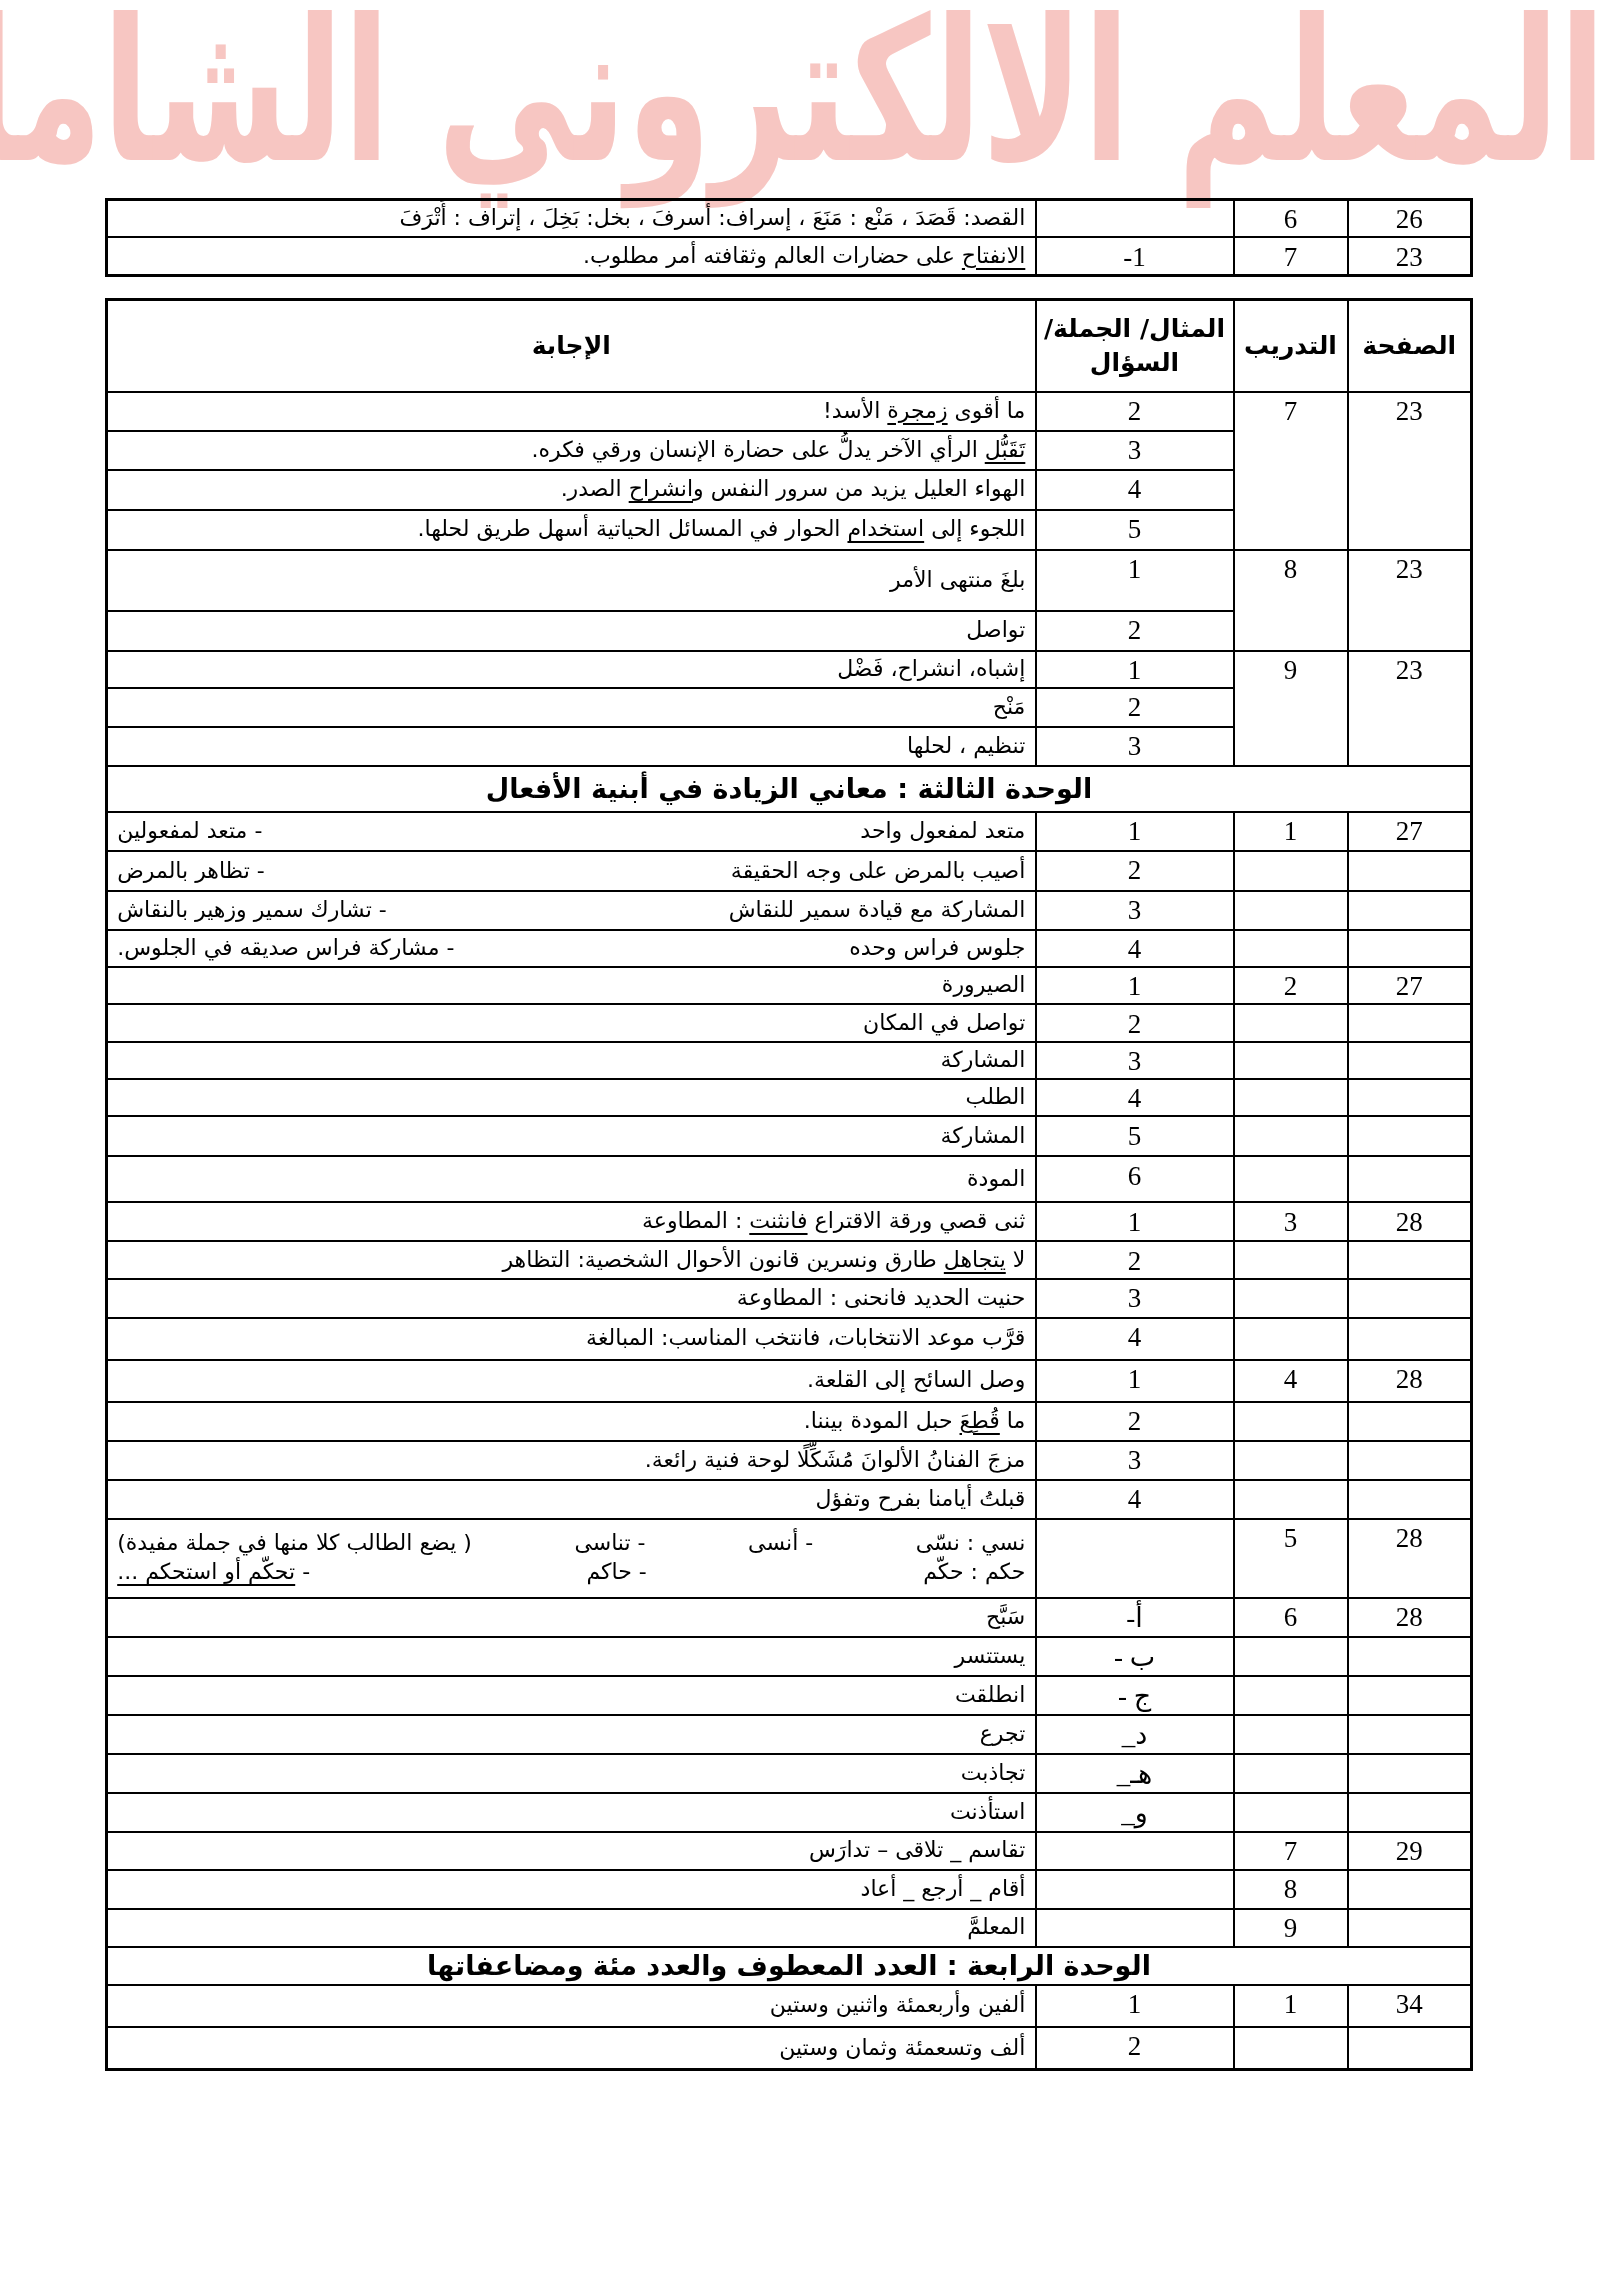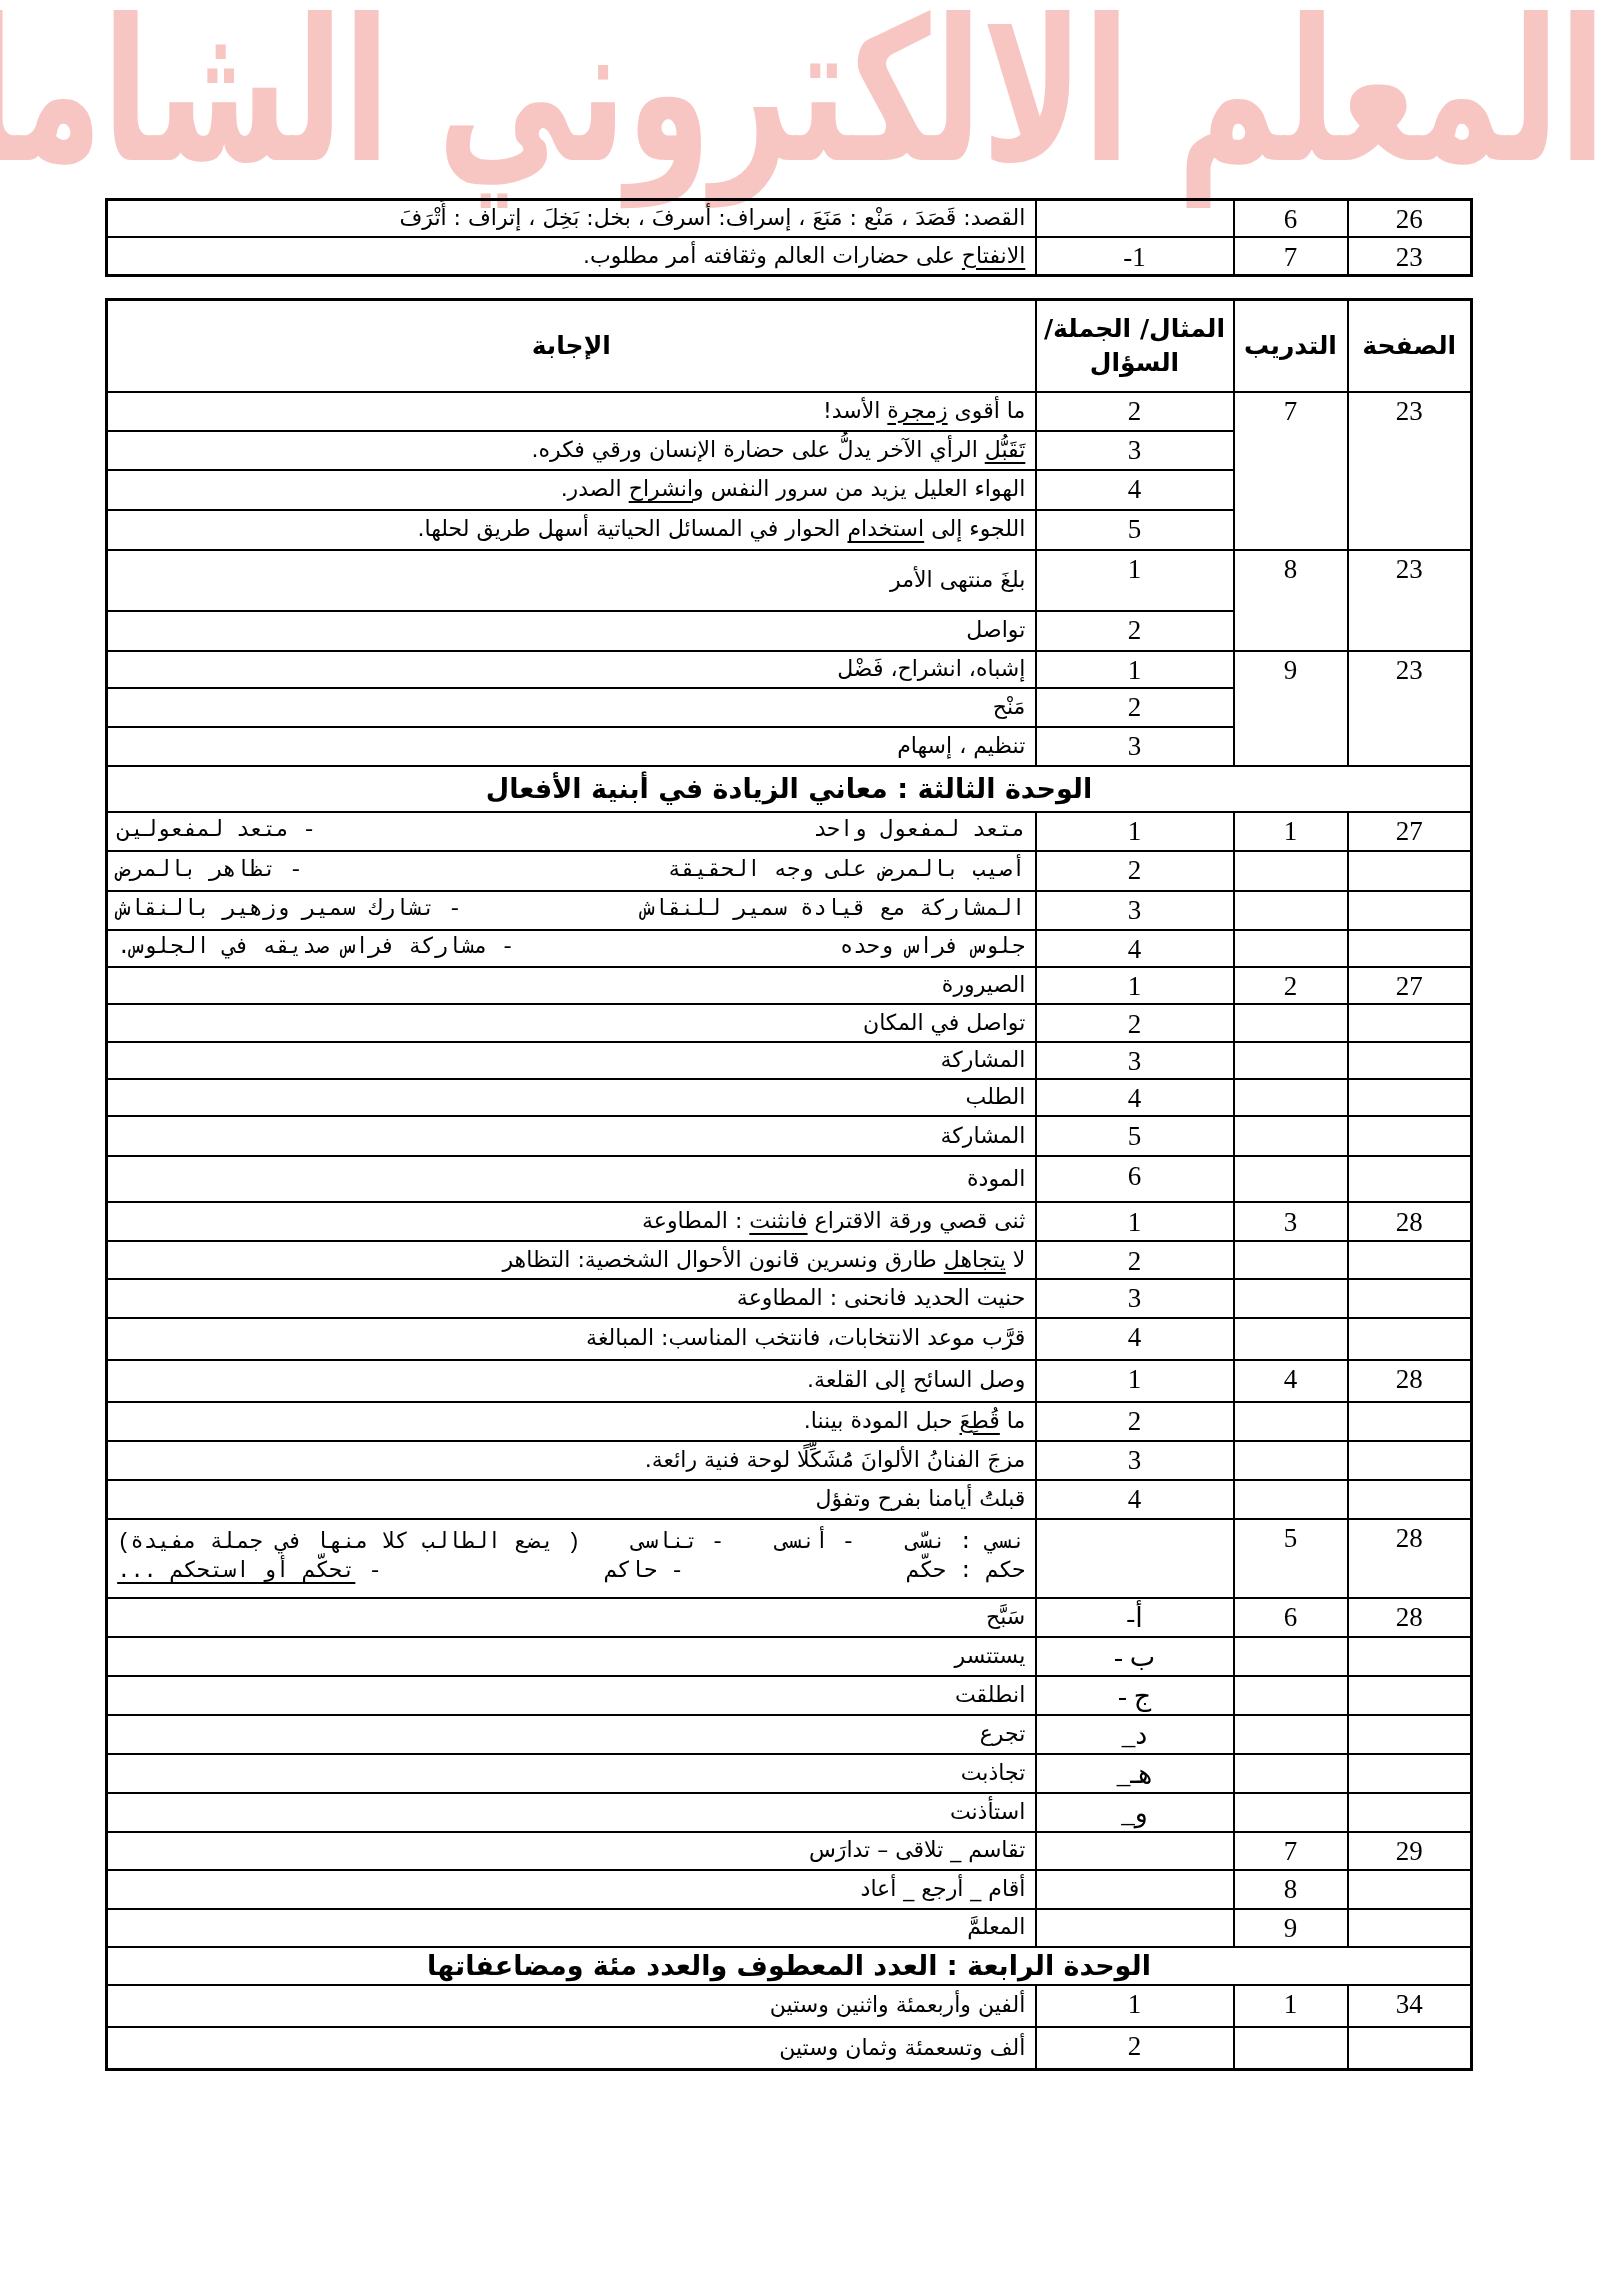--- a/index.html
+++ b/index.html
@@ -61,21 +61,21 @@
     line-height:1.3;
   }
   td.sec{
     font-size:27px;
     font-weight:bold;
     text-align:center;
     vertical-align:middle;
     padding:2.6px 6.5px;
   }
   .split{display:flex;justify-content:space-between;align-items:center;width:100%;}
-  .split span{white-space:nowrap;font-family:Liberation Mono, monospace;}
+  .split span{white-space:nowrap;}
   td.ans u{text-underline-offset:4.6px;text-decoration-thickness:2px;}
 </style>
 </head>
 <body>
 
 <div class="page">
 
   <div class="watermark" style="color: rgb(247, 198, 194);">المعلم الالكتروني الشامل</div>
 
   <table class="anskey" id="table1">
@@ -150,21 +150,21 @@
           <td class="c" rowspan="3">9</td>
           <td class="c">1</td>
           <td class="ans">إشباه، انشراح، فَضْل</td>
         </tr>
         <tr style="height: 39px;">
           <td class="c">2</td>
           <td class="ans">مَنْح</td>
         </tr>
         <tr style="height: 39px;">
           <td class="c">3</td>
-          <td class="ans">تنظيم ، إسهام</td>
+          <td class="ans">تنظيم ، لحلها</td>
         </tr>
         <tr style="height: 46px;">
           <td class="sec" colspan="4">الوحدة الثالثة : معاني الزيادة في أبنية الأفعال</td>
         </tr>
         <tr style="height: 39px;">
           <td class="c">27</td>
           <td class="c">1</td>
           <td class="c">1</td>
           <td class="ans">
             <div class="split">

